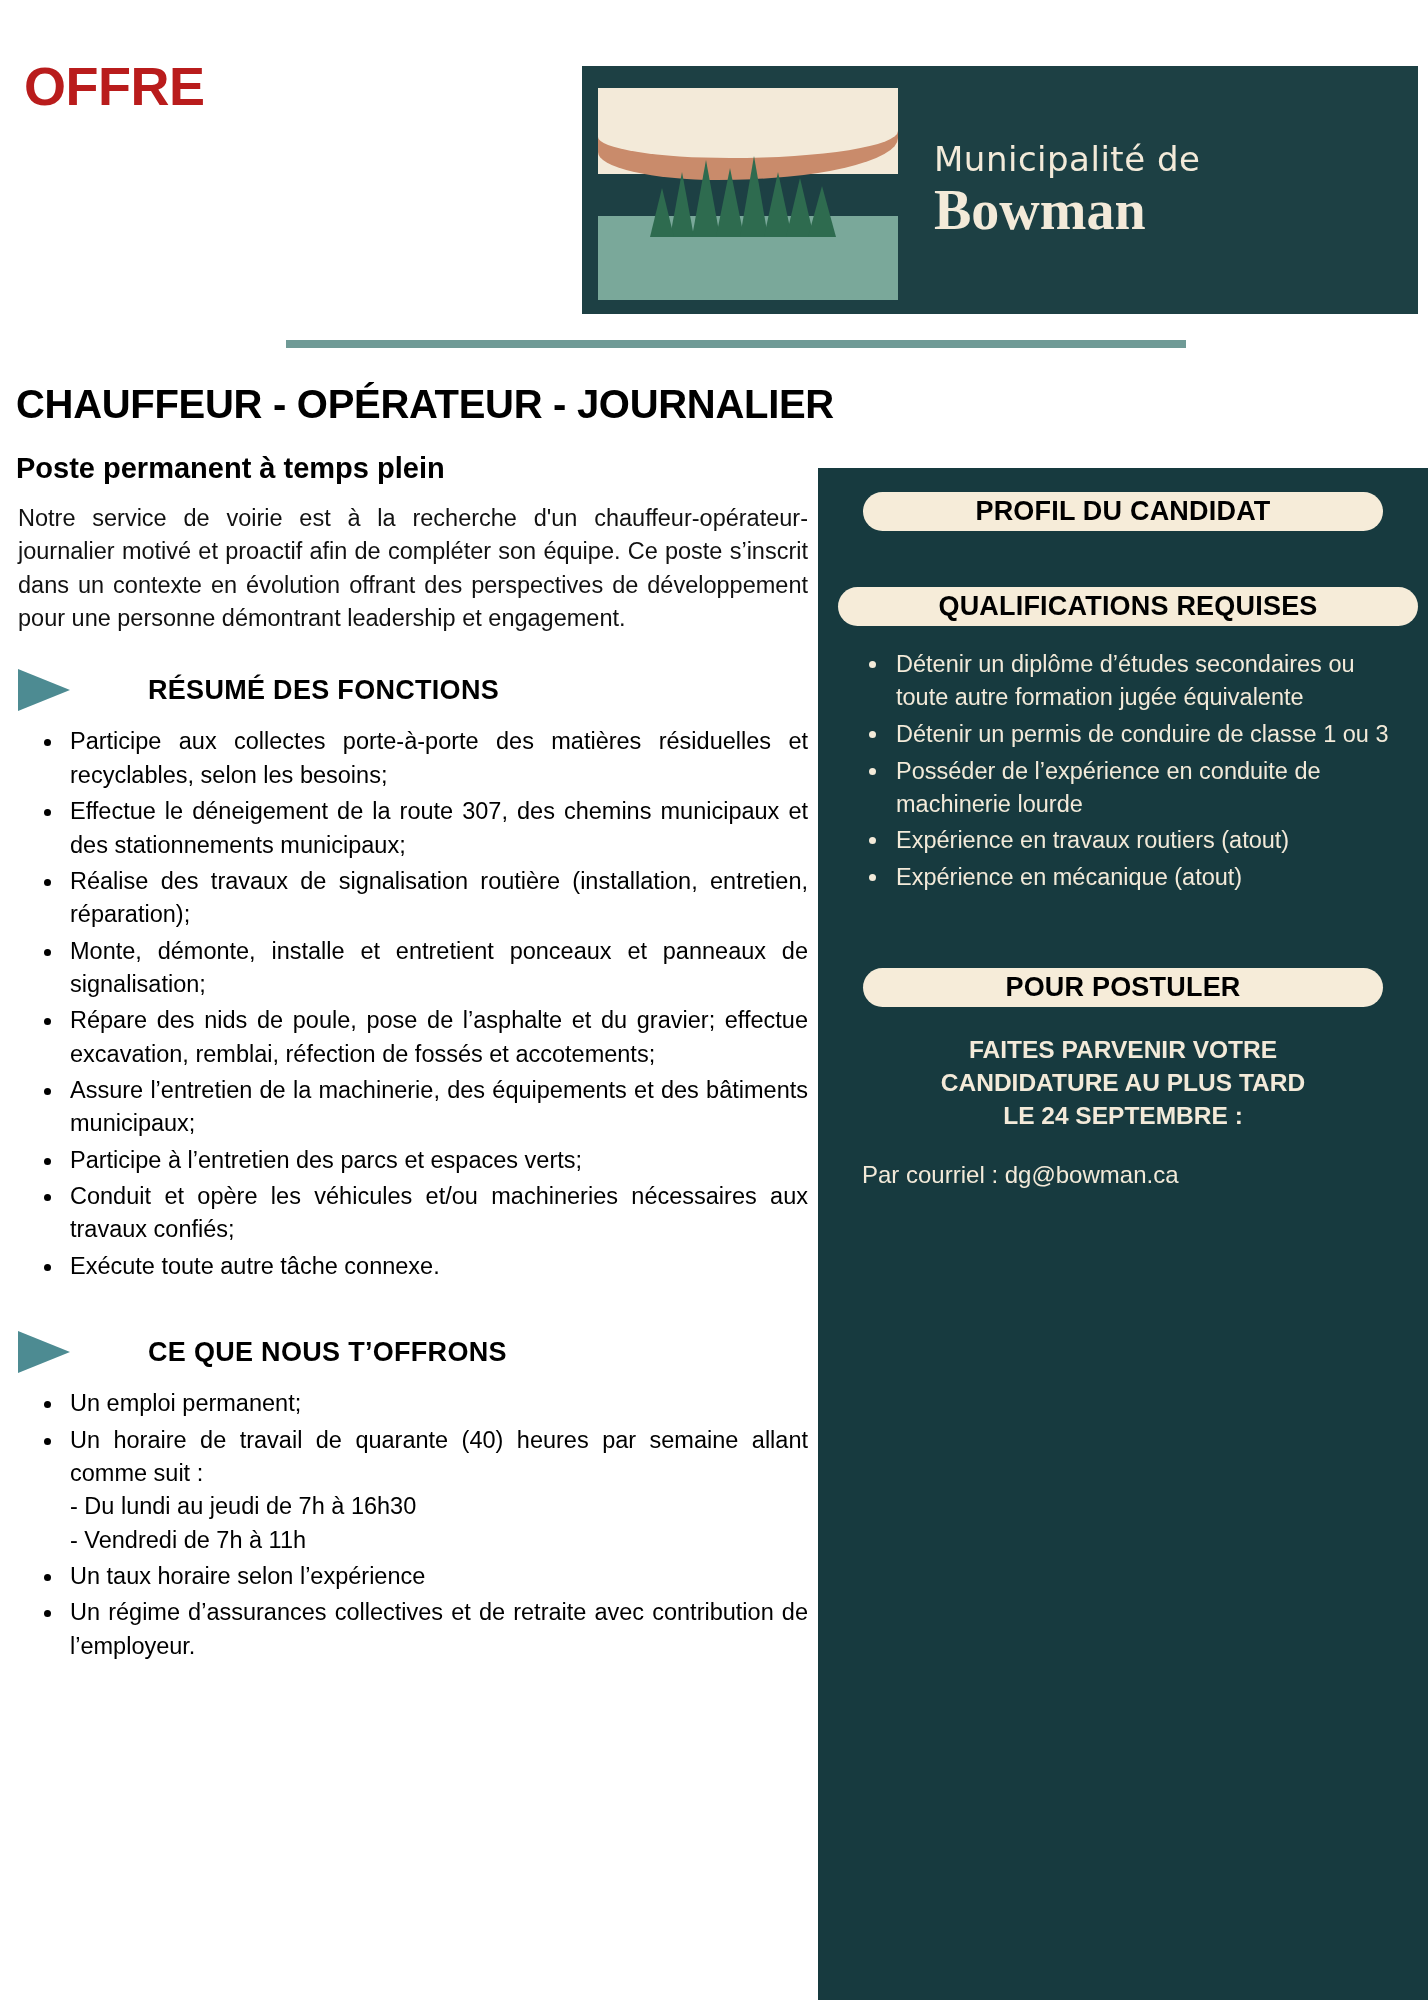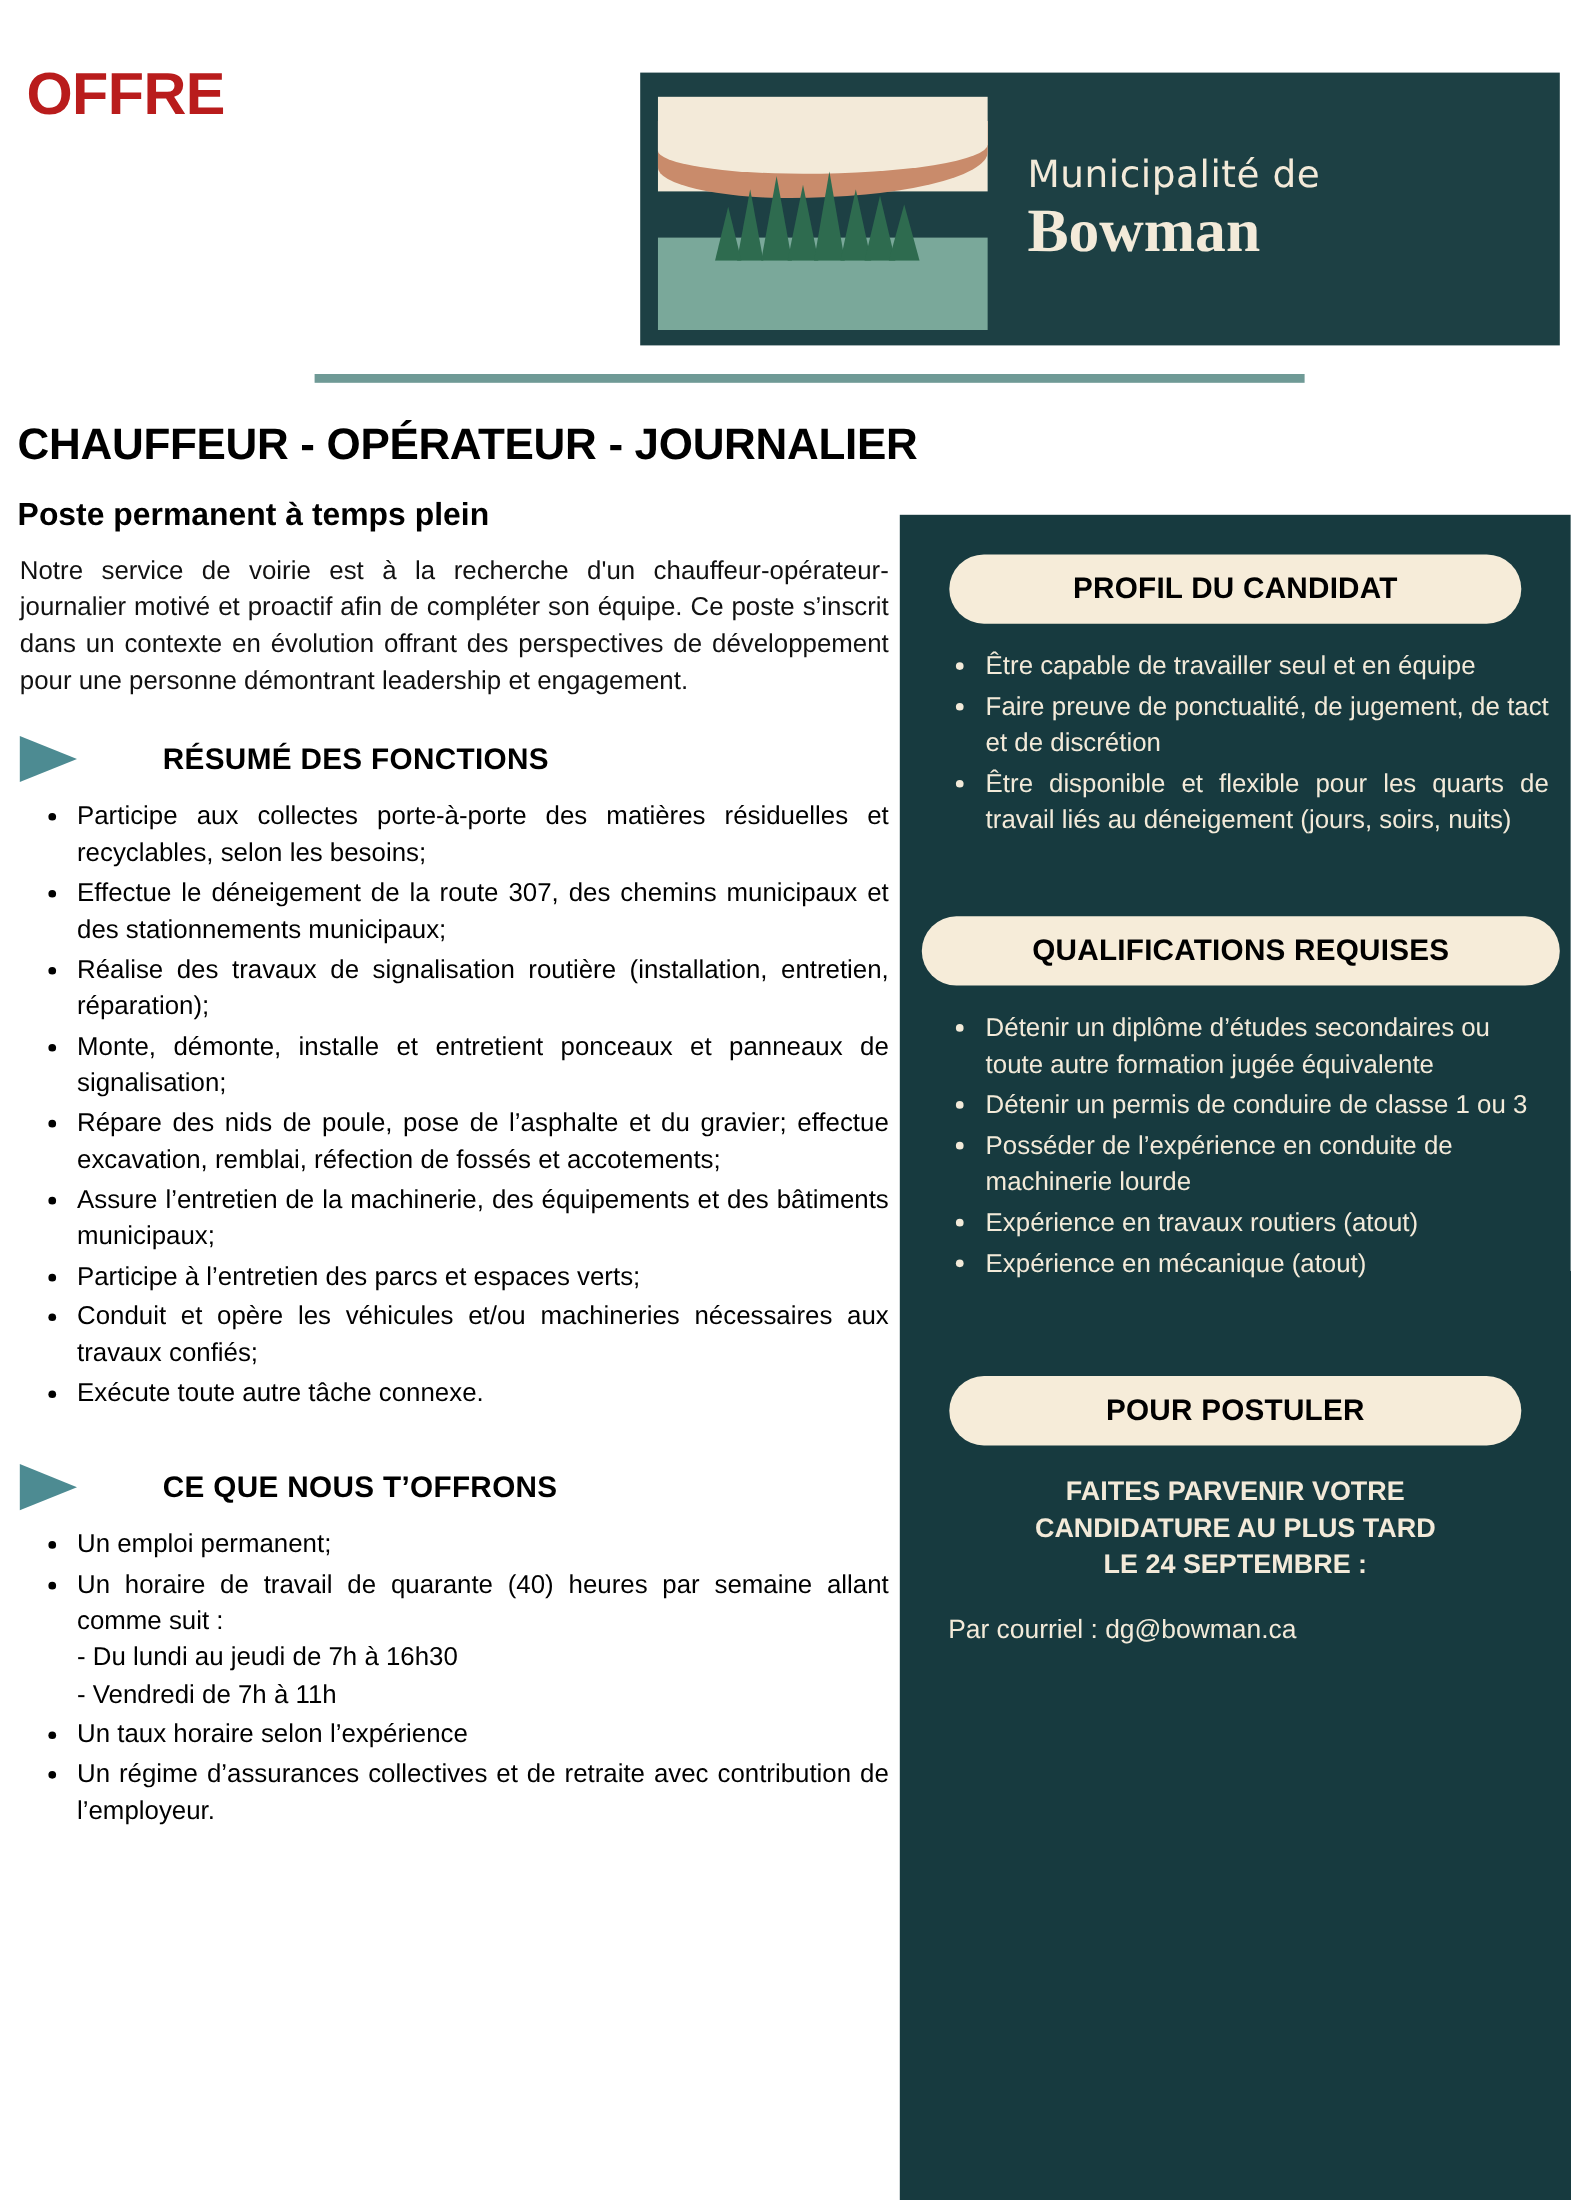--- a/index.html
+++ b/index.html
@@ -200,22 +200,22 @@
     box-sizing: border-box;
     padding: 24px 20px;
   }
   .pill {
     background: #f6ecd9;
     color: #000;
     border-radius: 60px;
     text-align: center;
     font-size: 27px;
     font-weight: bold;
-    padding: 16px 10px;
-    margin: 12px auto;
+    padding: 4px 10px;
+    margin: 0 auto;
     width: 500px;
     letter-spacing: 0.2px;
   }
   .pill.wide { width: 560px; }
   ul.rbullets {
     margin: 22px 0 0 0;
     padding-left: 52px;
     list-style: disc;
   }
   ul.rbullets li {
@@ -316,25 +316,20 @@
         <div class="sub-line"> - Vendredi de 7h à 11h</div>
       </li>
       <li>Un taux horaire selon l’expérience</li>
       <li>Un régime d’assurances collectives et de retraite avec contribution de l’employeur.</li>
     </ul>
   </div>
 
   <div class="right-panel">
 
     <div class="pill">PROFIL DU CANDIDAT</div>
-    <ul class="rbullets">
-      <li>Être capable de travailler seul et en équipe</li>
-      <li>Faire preuve de ponctualité, de jugement, de tact et de discrétion</li>
-      <li>Être disponible et flexible pour les quarts de travail liés au déneigement (jours, soirs, nuits)</li>
-    </ul>
 
     <div class="spacer-56"></div>
 
     <div class="pill wide">QUALIFICATIONS REQUISES</div>
     <ul class="rbullets">
       <li class="nojustify">Détenir un diplôme d’études secondaires ou toute autre formation jugée équivalente</li>
       <li class="nojustify">Détenir un permis de conduire de classe 1 ou 3</li>
       <li class="nojustify">Posséder de l’expérience en conduite de machinerie lourde</li>
       <li class="nojustify">Expérience en travaux routiers (atout)</li>
       <li class="nojustify">Expérience en mécanique (atout)</li>

